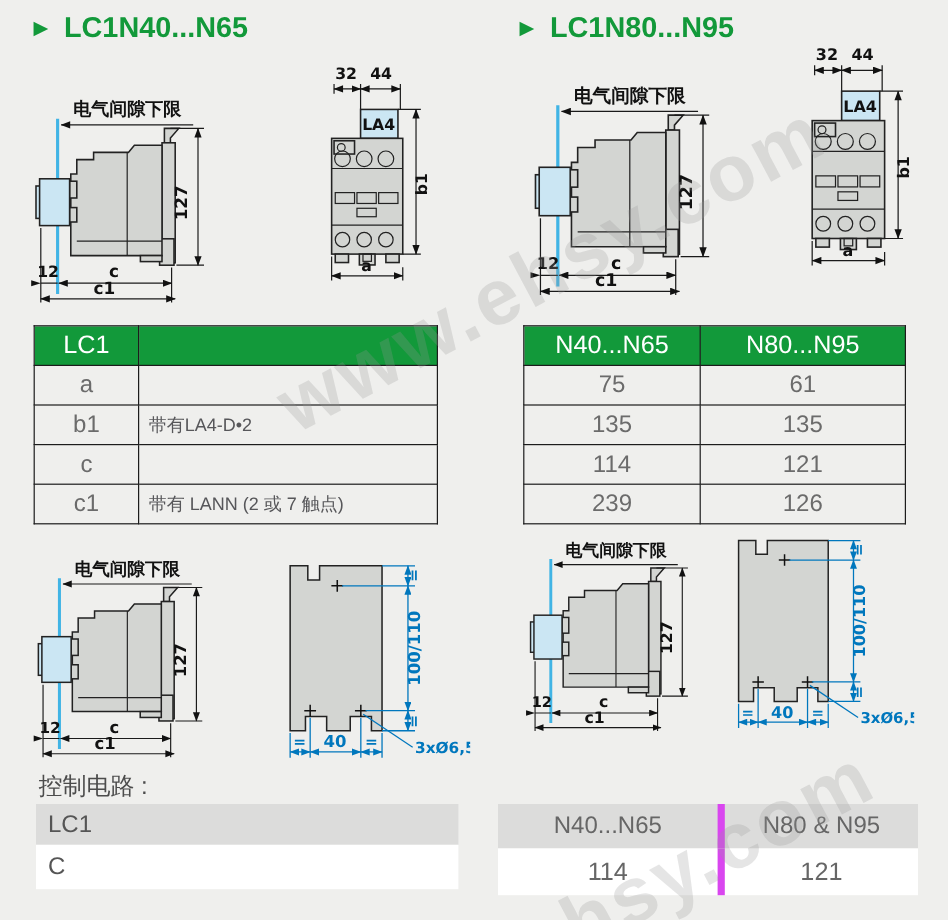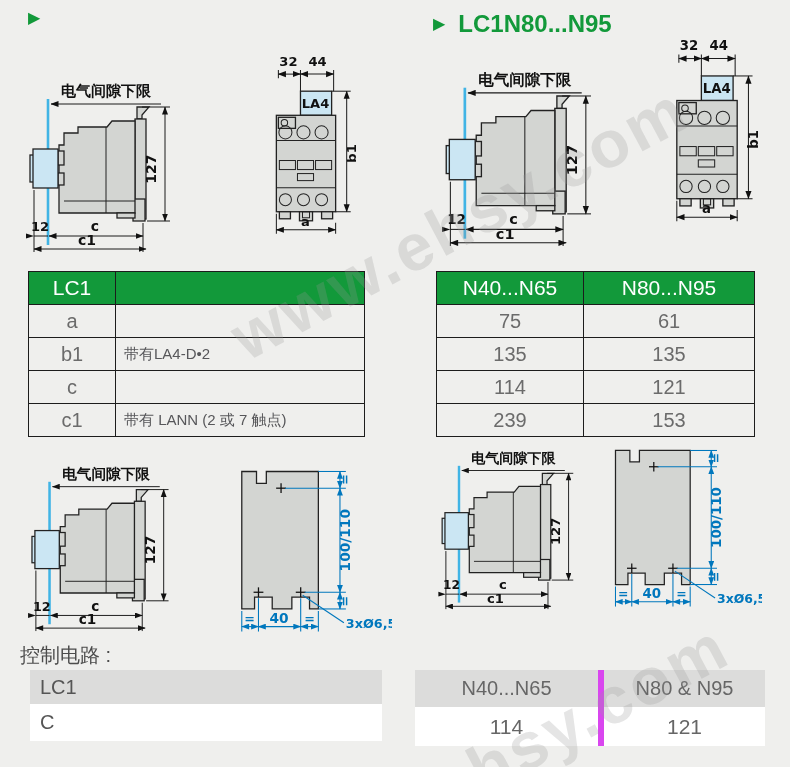--- a/index.html
+++ b/index.html
@@ -206,20 +206,21 @@
         </g>
       </symbol>
     </defs>
   </svg>
 
   <div class="wm" style="left:189px;top:185px;">www.ehsy.com</div>
   <div class="wm" style="left:230px;top:722px;">www.ehsy.com</div>
 
   <div class="sec-title" style="left:28px;top:10px;">
     <span class="tri">▶</span>
+    <span>LC1N40...N65</span>
   </div>
   <div class="sec-title" style="left:433px;top:10px;">
     <span class="tri">▶</span>
     <span>LC1N80...N95</span>
   </div>
 
   <svg class="drw" style="left:20px;top:49px;" width="182" height="205" preserveAspectRatio="none">
       <use href="#sv"></use>
     </svg>
   <svg class="drw" style="left:253px;top:50px;" width="106" height="216" preserveAspectRatio="none">
@@ -278,39 +279,39 @@
     <tr>
       <td class="val">135</td>
       <td class="val">135</td>
     </tr>
     <tr>
       <td class="val">114</td>
       <td class="val">121</td>
     </tr>
     <tr>
       <td class="val">239</td>
-      <td class="val">153</td>
+      <td class="val">126</td>
     </tr>
   </tbody>
     </table>
 
   <svg class="drw" style="left:20px;top:433px;" width="182" height="200" preserveAspectRatio="none">
       <use href="#sv"></use>
     </svg>
   <svg class="drw" style="left:230px;top:452px;" width="162" height="200" preserveAspectRatio="none">
       <use href="#pv"></use>
     </svg>
   <svg class="drw" style="left:418px;top:419px;" width="200" height="192" preserveAspectRatio="none">
       <use href="#sv"></use>
     </svg>
   <svg class="drw" style="left:604px;top:430px;" width="158" height="198" preserveAspectRatio="none">
       <use href="#pv"></use>
     </svg>
 
-  <div class="ctl-title" style="left:20px;top:642px;">控制电路 :</div>
+  <div class="ctl-title" style="left:32px;top:642px;">控制电路 :</div>
 
   <div class="ctl-list" style="left:30px;top:670px;">
     <div class="row1">LC1</div>
     <div class="row2">C</div>
   </div>
 
   <table class="ctl-table" style="left:415px;top:670px;">
     <colgroup>
         <col style="width:186px">
         <col>

